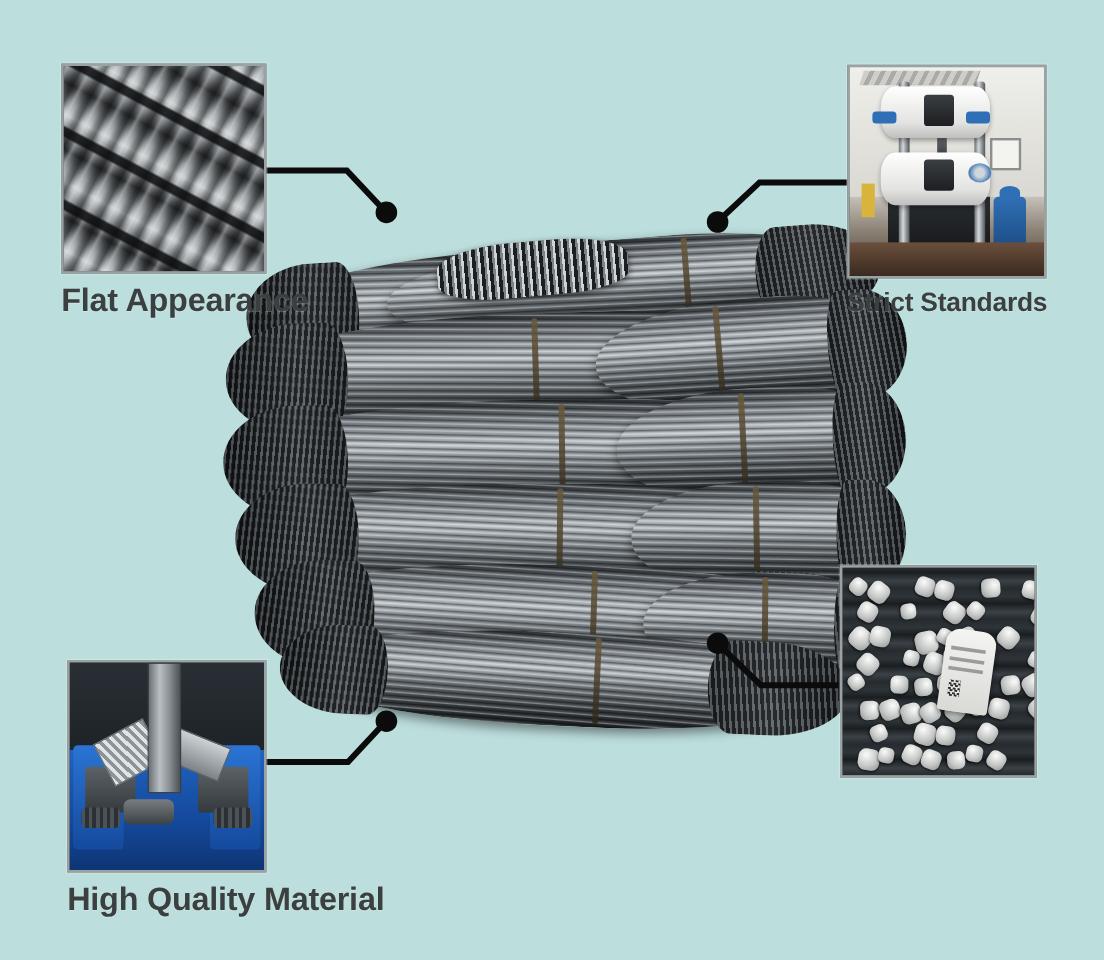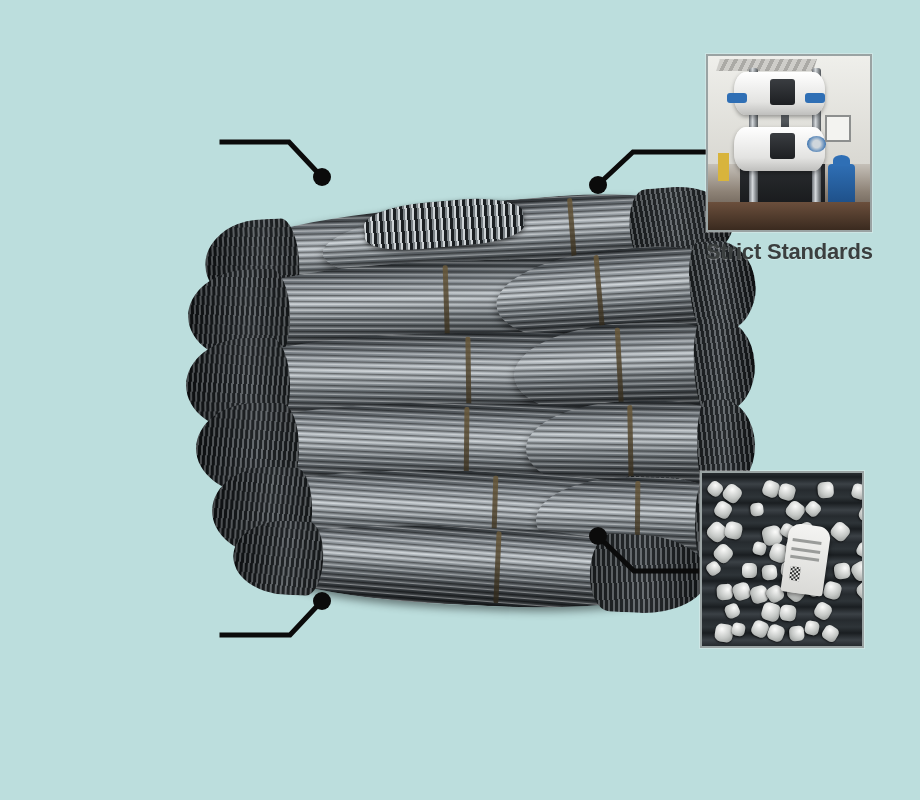--- a/index.html
+++ b/index.html
@@ -303,20 +303,26 @@
     <polyline points="602,181 633,152 706,152" fill="none" stroke="#0b0b0b" stroke-width="5" stroke-linecap="square" stroke-linejoin="miter"></polyline>
     <circle cx="598" cy="185" r="9" fill="#0b0b0b"></circle>
 
     <polyline points="222,635 290,635 318,605" fill="none" stroke="#0b0b0b" stroke-width="5" stroke-linecap="square" stroke-linejoin="miter"></polyline>
     <circle cx="322" cy="601" r="9" fill="#0b0b0b"></circle>
 
     <polyline points="602,540 634,571 700,571" fill="none" stroke="#0b0b0b" stroke-width="5" stroke-linecap="square" stroke-linejoin="miter"></polyline>
     <circle cx="598" cy="536" r="9" fill="#0b0b0b"></circle>
   </svg>
 
+  <div class="card" id="card-flat">
+    <div class="thumb">
+      <div class="ph rebar-closeup"></div>
+    </div>
+    <div class="caption caption-shadow">Flat Appearance</div>
+  </div>
 
   <div class="card" id="card-strict">
     <div class="thumb">
       <div class="ph utm">
         <div class="wall"></div>
         <div class="ceil"></div>
         <div class="tag"></div>
         <div class="dark"></div>
         <div class="col l"></div>
         <div class="col r"></div>
@@ -329,20 +335,38 @@
         <div class="knobR"></div>
         <div class="wheel"></div>
         <div class="frame"></div>
         <div class="motor"></div>
         <div class="floor"></div>
       </div>
     </div>
     <div class="caption caption-shadow">Strict Standards</div>
   </div>
 
+  <div class="card" id="card-hq">
+    <div class="thumb">
+      <div class="ph machine">
+        <div class="bluebase"></div>
+        <div class="blueL"></div>
+        <div class="blueR"></div>
+        <div class="dieL"></div>
+        <div class="dieR"></div>
+        <div class="ribbed"></div>
+        <div class="bladeR"></div>
+        <div class="ram"></div>
+        <div class="shaft"></div>
+        <div class="boltL"></div>
+        <div class="boltR"></div>
+      </div>
+    </div>
+    <div class="caption caption-shadow">High Quality Material</div>
+  </div>
 
   <div class="card" id="card-uniform">
     <div class="thumb">
       <div class="ph section">
         <div class="ends" id="bar-ends">
             <div class="e" style="left: 6.24316px; top: 8.57737px; width: 14.4639px; height: 14.4639px; transform: rotate(39.8889deg);"></div>
             <div class="e" style="left: 22.3142px; top: 12.3944px; width: 16.5365px; height: 16.5365px; transform: rotate(36.9742deg);"></div>
             <div class="e" style="left: 60.6298px; top: 8.38291px; width: 15.9913px; height: 15.9913px; transform: rotate(21.157deg);"></div>
             <div class="e" style="left: 76.6319px; top: 10.802px; width: 15.9235px; height: 15.9235px; transform: rotate(15.858deg);"></div>
             <div class="e" style="left: 115.88px; top: 8.60382px; width: 15.6654px; height: 15.6654px; transform: rotate(86.0131deg);"></div>

